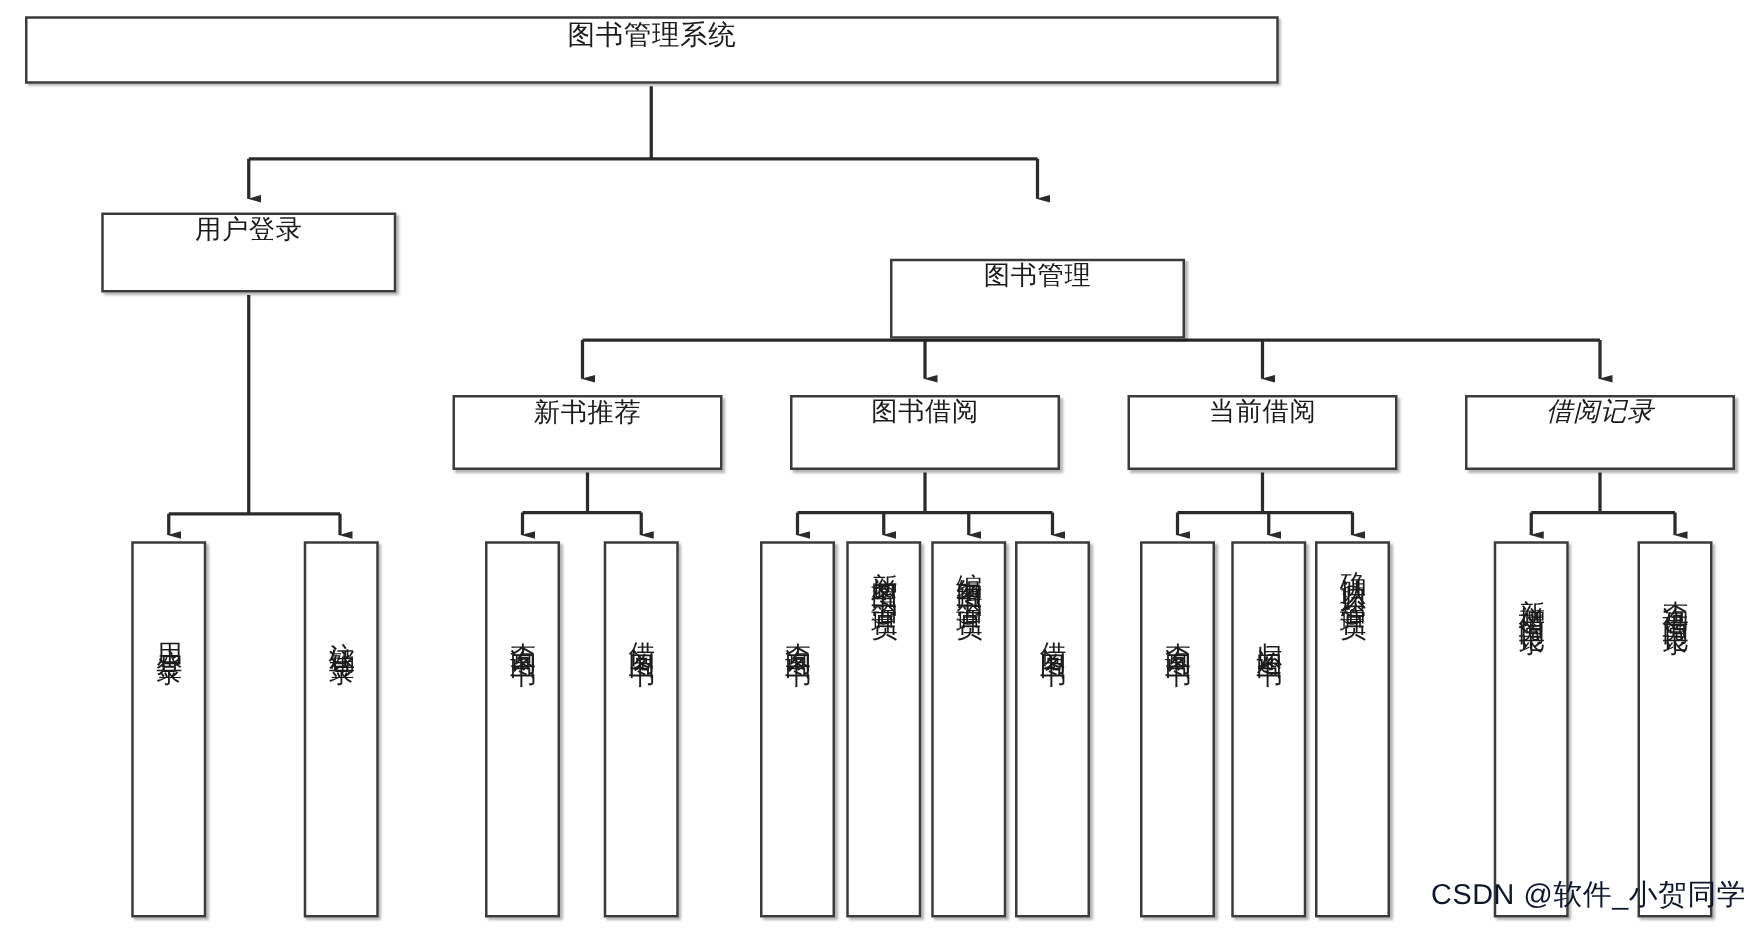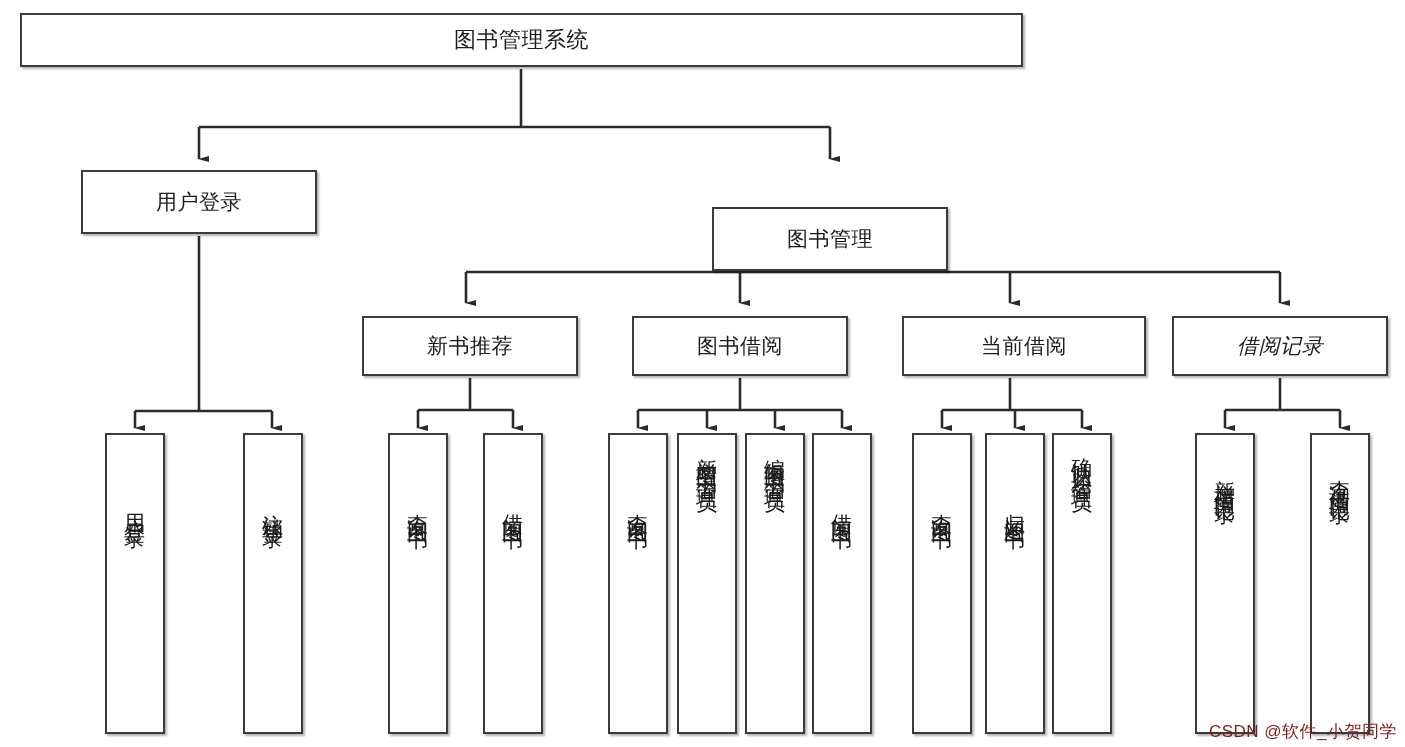--- a/index.html
+++ b/index.html
@@ -25,21 +25,21 @@
     height: 747px;
     pointer-events: none;
   }
   .node {
     position: absolute;
     box-sizing: border-box;
     background: #ffffff;
     border: 2.5px solid #3b3b3b;
     box-shadow: 2px 2px 2px rgba(0,0,0,0.30);
     display: flex;
-    align-items: center;
+    align-items: flex-start;
     justify-content: center;
     color: #1b1b1b;
   }
   .node .lbl {
     display: block;
     text-align: center;
     line-height: 1.18;
     letter-spacing: 0.5px;
   }
   
@@ -58,23 +58,23 @@
     writing-mode: vertical-rl;
     text-orientation: upright;
     font-size: 21px;
     letter-spacing: 5px;
     line-height: 1;
     white-space: nowrap;
   }
   .watermark {
     position: absolute;
     right: 8px;
-    bottom: 4px;
-    font-size: 17px;
-    color: #7f1d1d;
+    bottom: 16px;
+    font-size: 23px;
+    color: #0f172a;
     letter-spacing: 0.5px;
     white-space: nowrap;
     user-select: none;
   }
 </style>
 </head>
 <body>
 
 <div id="canvas">
 
@@ -141,21 +141,21 @@
   </div>
 
   <div class="node horiz" style="left:362px; top:316px; width:216px; height:60px;font-family:Liberation Serif, serif;">
     <span class="lbl">新书推荐</span>
   </div>
 
   <div class="node horiz" style="left:632px; top:316px; width:216px; height:60px;">
     <span class="lbl">图书借阅</span>
   </div>
 
-  <div class="node horiz" style="left:902px; top:316px; width:244px; height:60px;">
+  <div class="node horiz" style="left:902px; top:316px; width:216px; height:60px;">
     <span class="lbl">当前借阅</span>
   </div>
 
   <div class="node horiz" style="left:1172px; top:316px; width:216px; height:60px;font-style:italic;">
     <span class="lbl">借阅记录</span>
   </div>
 
   <div class="node vert" style="left:105px; top:433px; width:60px; height:301px;">
     <span class="lbl" style="margin-top:62px;">用户登录</span>
   </div>

